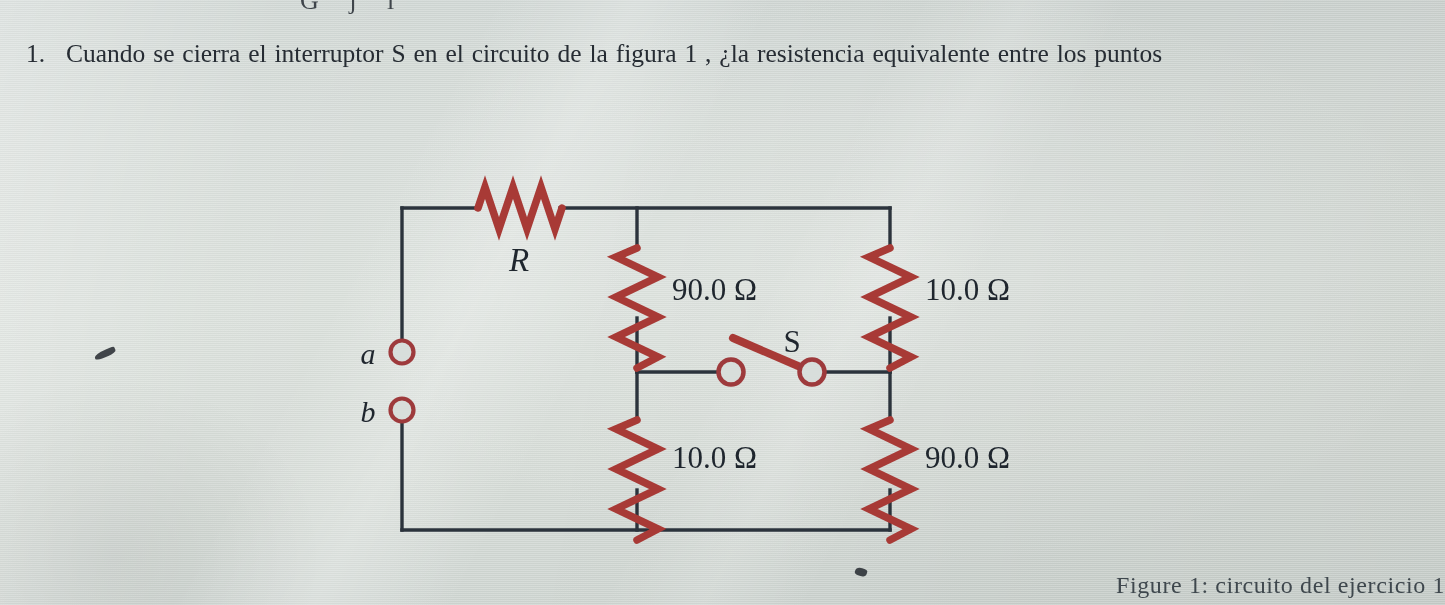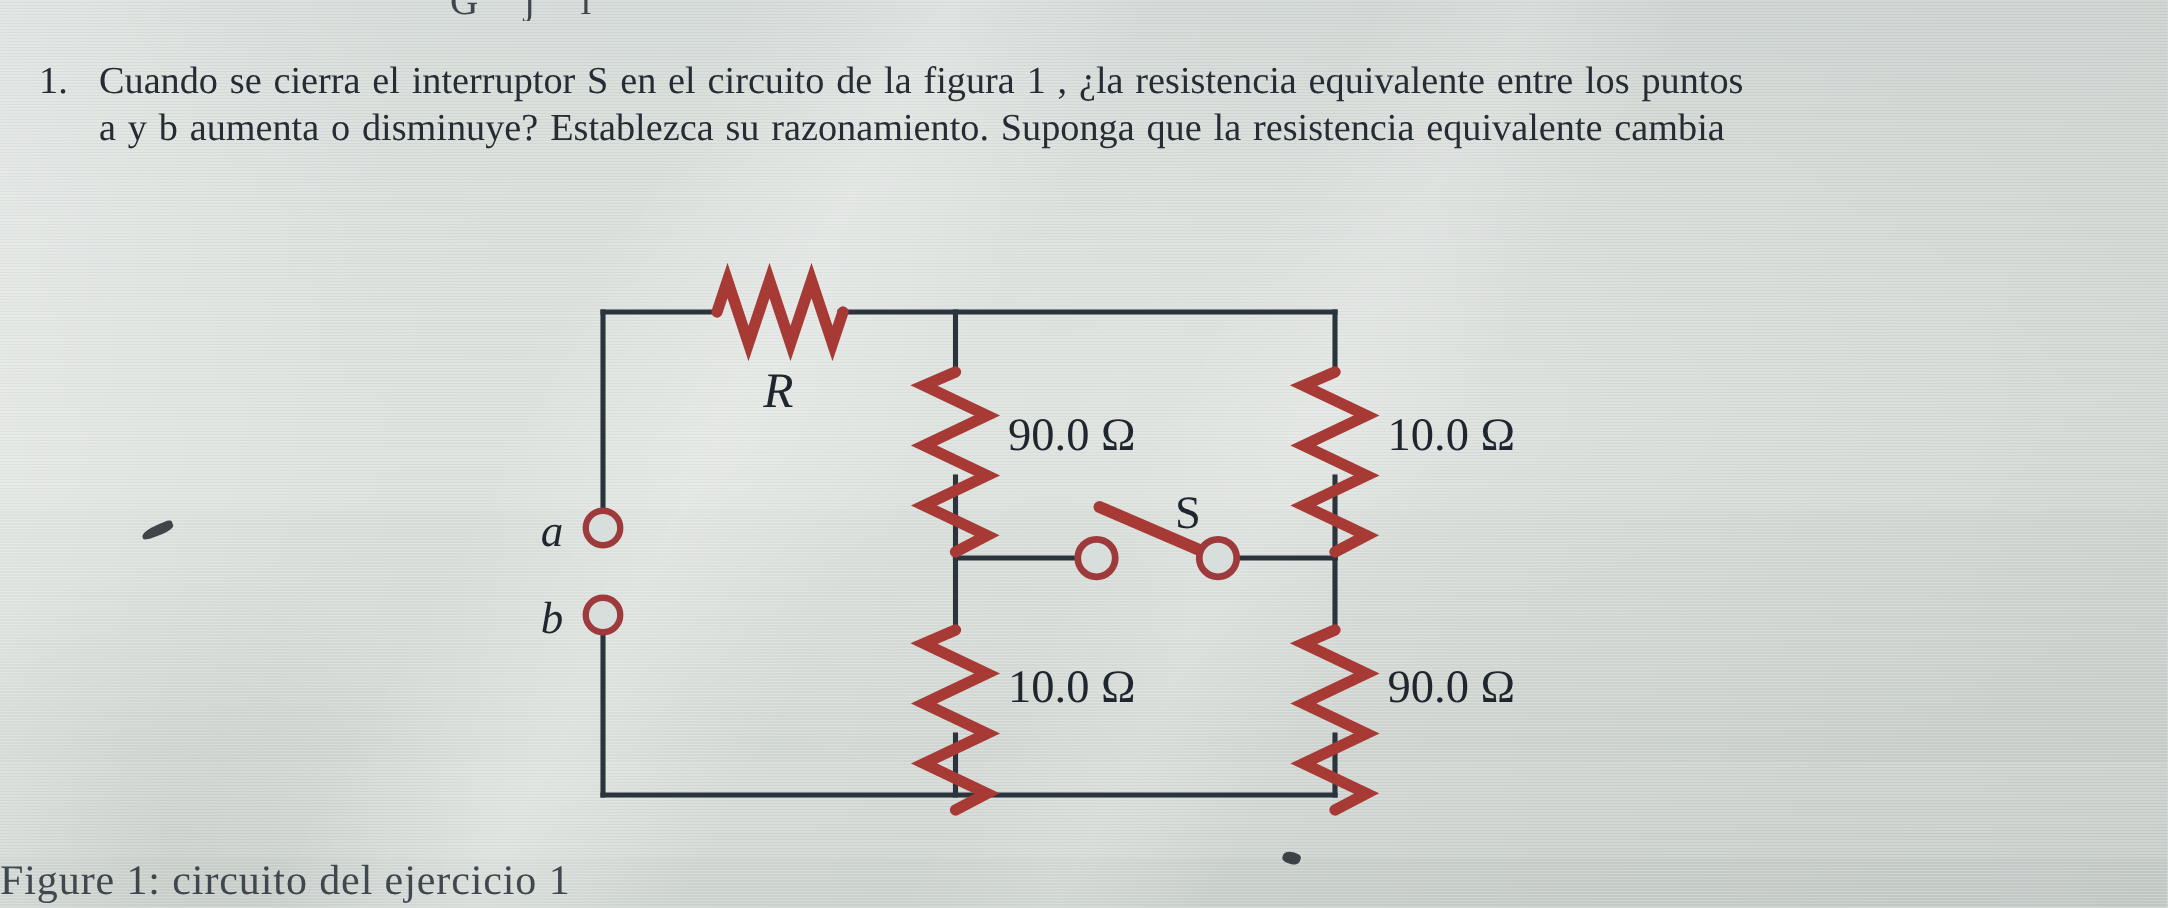--- a/index.html
+++ b/index.html
@@ -98,23 +98,23 @@
     height: 605px;
     pointer-events: none;
   }
 
   
   #caption {
     position: absolute;
     left: 0;
     top: 572px;
     width: 1445px;
-    text-align: left;
+    text-align: right;
     color: #303940;
-    font-size: 28px;
+    font-size: 24px;
     letter-spacing: 0.6px;
     opacity: 0.9;
   }
 
   
   .ink-mark {
     position: absolute;
     background: #1d2228;
     opacity: 0.82;
   }
@@ -138,21 +138,20 @@
   <div id="paper-texture"></div>
   <div id="paper-sheen"></div>
 </div>
 
 <div class="cut-line">G         j              l</div>
 
 <div id="problem">
   <span class="num">1.</span>
   <span class="body">
     <span class="ln">Cuando se cierra el interruptor S en el circuito de la figura 1 , ¿la resistencia equivalente entre los puntos</span>
-    <span class="ln">a y b aumenta o disminuye?  Establezca su razonamiento.  Suponga que la resistencia equivalente cambia</span>
   </span>
 </div>
 
 <div class="ink-mark" id="ink-1"></div>
 <div class="ink-mark" id="ink-2"></div>
 
 <svg id="circuit" viewBox="0 0 1445 605" width="1445" height="605">
   <defs>
     <g id="zig-h">
 

